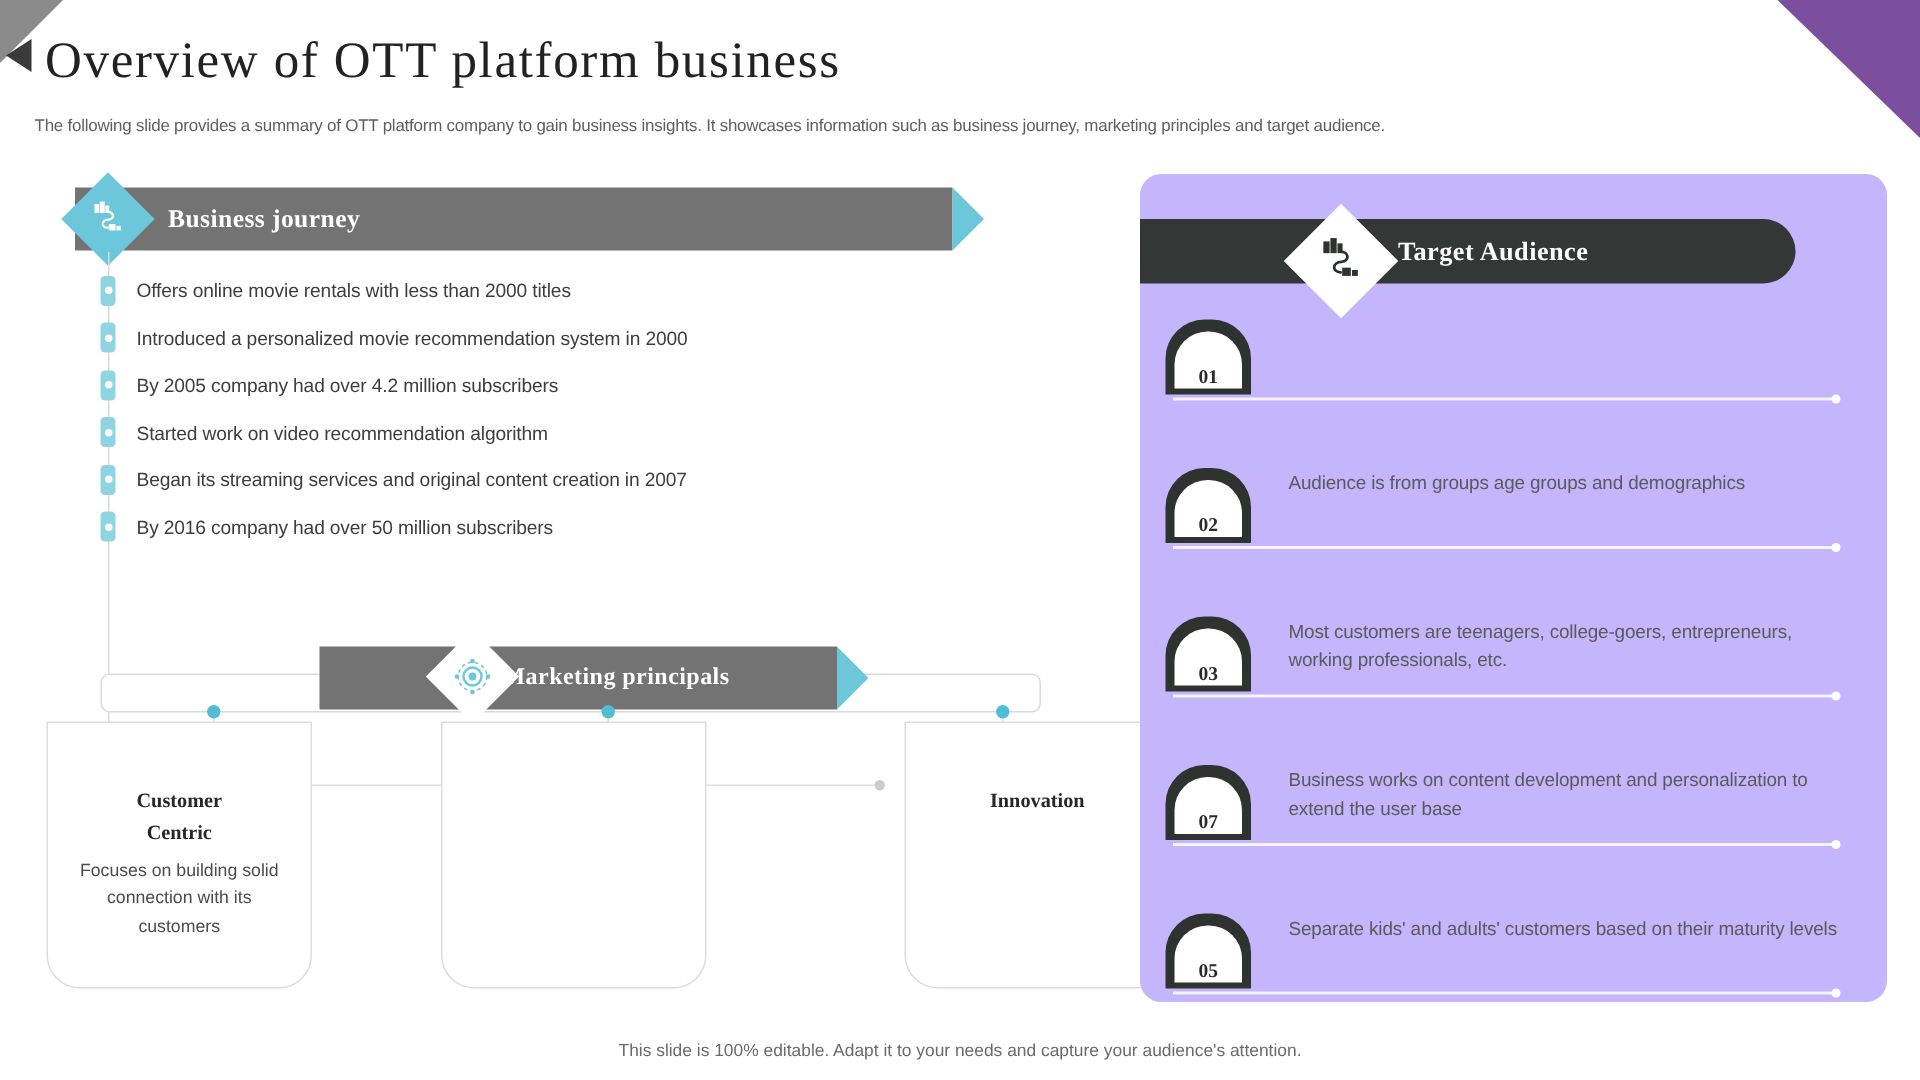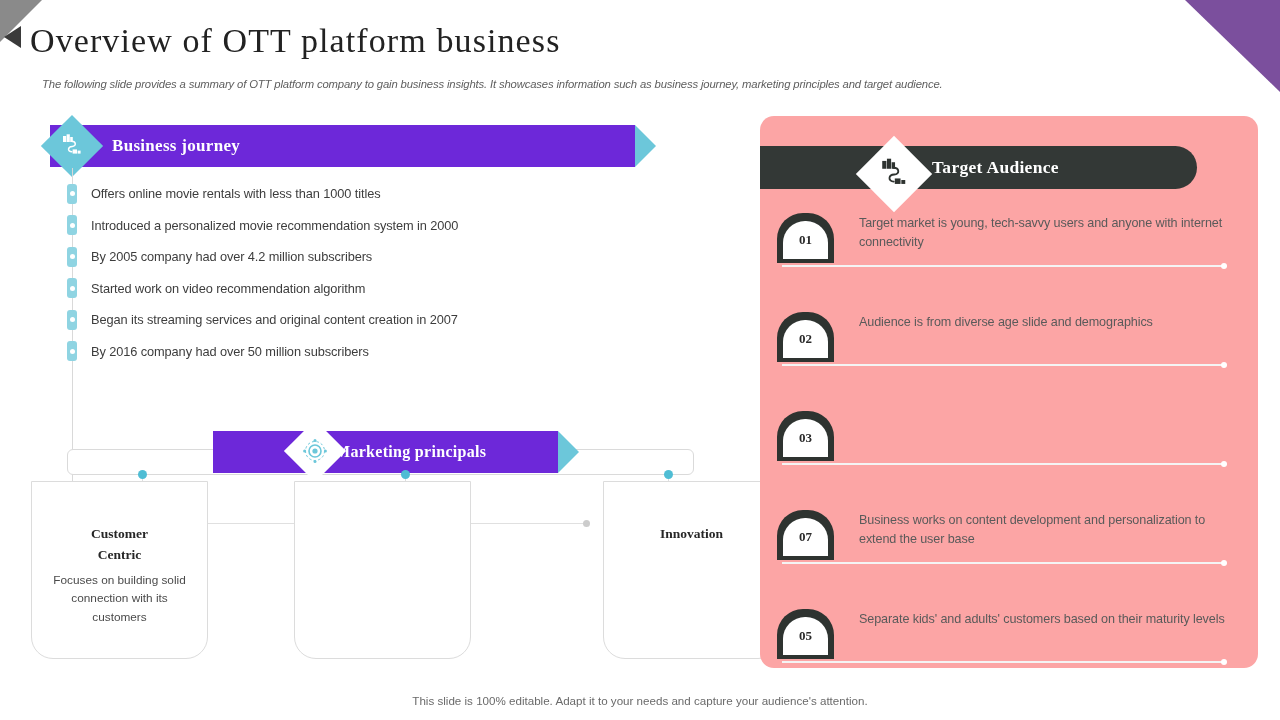--- a/index.html
+++ b/index.html
@@ -44,40 +44,39 @@
     position: absolute;
     top: 22px; left: 30px;
     font-family: "Liberation Serif", serif;
     font-size: 34px;
     letter-spacing: 1.1px;
     color: #222222;
     white-space: nowrap;
   }
   .slide-subtitle {
     position: absolute;
-    top: 78px; left: 42px;
+    top: 78px; left: 23px;
     font-size: 11.3px;
     color: #5e5e5e;
     letter-spacing: -0.15px;
     white-space: nowrap;
-    font-style: italic;
   }
 
   
   .left-col {
     position: absolute;
     top: 116px; left: 24px;
     width: 716px; height: 552px;
   }
 
   
   .banner {
     position: absolute;
     height: 42px;
-    background: #6d28d9;
+    background: #737373;
     display: flex;
     align-items: center;
   }
   .banner::after {
     content: "";
     position: absolute;
     right: -21px; top: 0;
     width: 0; height: 0;
     border-top: 21px solid transparent;
     border-bottom: 21px solid transparent;
@@ -218,21 +217,21 @@
     font-size: 11.8px;
     color: #4a4a4a;
     line-height: 1.55;
   }
 
   
   .right-panel {
     position: absolute;
     top: 116px; left: 760px;
     width: 498px; height: 552px;
-    background: #fca5a5;
+    background: #c4b5fd;
     border-radius: 14px;
   }
   .ta-header {
     position: absolute;
     top: 30px; left: 0;
     width: 437px; height: 43px;
     background: #333836;
     border-radius: 0 22px 22px 0;
     display: flex;
     align-items: center;
@@ -264,21 +263,21 @@
     left: 0; top: 11px;
     width: 57px; height: 50px;
     background: #2e3330;
     border-radius: 26px 26px 0 0;
     display: flex; align-items: flex-end; justify-content: center;
   }
   .ta-badge-inner {
     width: 45px; height: 38px;
     background: #ffffff;
     border-radius: 22px 22px 0 0;
-    display: flex; align-items: center; justify-content: center;
+    display: flex; align-items: flex-end; justify-content: center;
     margin-bottom: 4px;
   }
   .ta-badge-num {
     font-family: "Liberation Serif", serif;
     font-weight: bold;
     font-size: 13px;
     color: #2b2b2b;
   }
   .ta-text {
     position: absolute;
@@ -340,21 +339,21 @@
 
   <div class="timeline-rail"></div>
   <div class="timeline-rail-foot"></div>
   <div class="rail-end-dot"></div>
 
   <div class="journey-list">
     <div class="journey-item">
       <span class="journey-marker">
           <i></i>
         </span>
-      <span class="journey-text">Offers online movie rentals with less than 1000 titles</span>
+      <span class="journey-text">Offers online movie rentals with less than 2000 titles</span>
     </div>
     <div class="journey-item">
       <span class="journey-marker">
           <i></i>
         </span>
       <span class="journey-text">Introduced a personalized movie recommendation system in 2000</span>
     </div>
     <div class="journey-item">
       <span class="journey-marker">
           <i></i>
@@ -439,42 +438,42 @@
     </svg>
   </div>
 
   <div class="ta-list">
     <div class="ta-item">
       <div class="ta-badge">
         <div class="ta-badge-inner">
           <span class="ta-badge-num">01</span>
         </div>
       </div>
-      <div class="ta-text">Target market is young, tech-savvy users and anyone with internet connectivity</div>
       <div class="ta-underline">
           <span class="ta-underline-dot"></span>
         </div>
     </div>
     <div class="ta-item">
       <div class="ta-badge">
         <div class="ta-badge-inner">
           <span class="ta-badge-num">02</span>
         </div>
       </div>
-      <div class="ta-text">Audience is from diverse age slide and demographics</div>
+      <div class="ta-text">Audience is from groups age groups and demographics</div>
       <div class="ta-underline">
           <span class="ta-underline-dot"></span>
         </div>
     </div>
     <div class="ta-item">
       <div class="ta-badge">
         <div class="ta-badge-inner">
           <span class="ta-badge-num">03</span>
         </div>
       </div>
+      <div class="ta-text">Most customers are teenagers, college-goers, entrepreneurs, working professionals, etc.</div>
       <div class="ta-underline">
           <span class="ta-underline-dot"></span>
         </div>
     </div>
     <div class="ta-item">
       <div class="ta-badge">
         <div class="ta-badge-inner">
           <span class="ta-badge-num">07</span>
         </div>
       </div>

